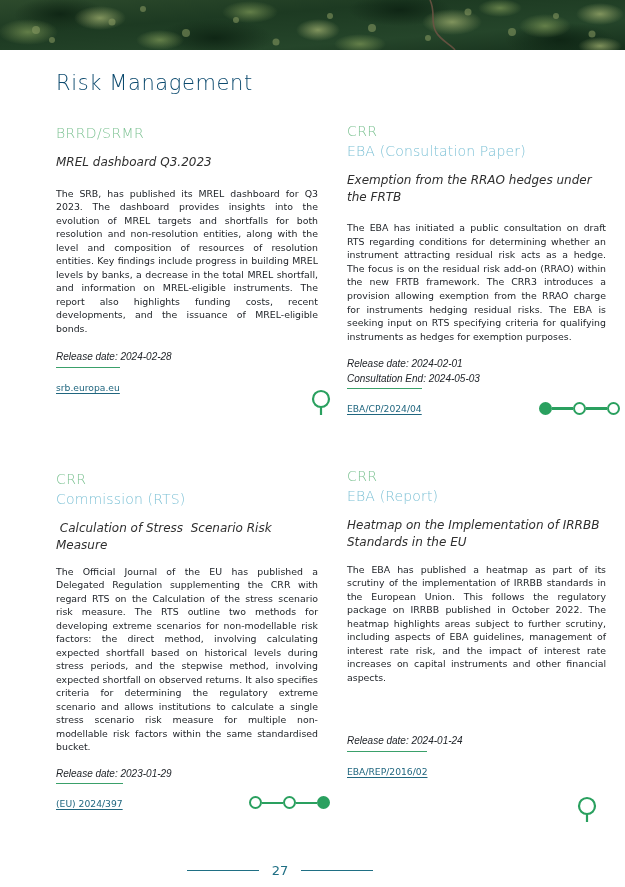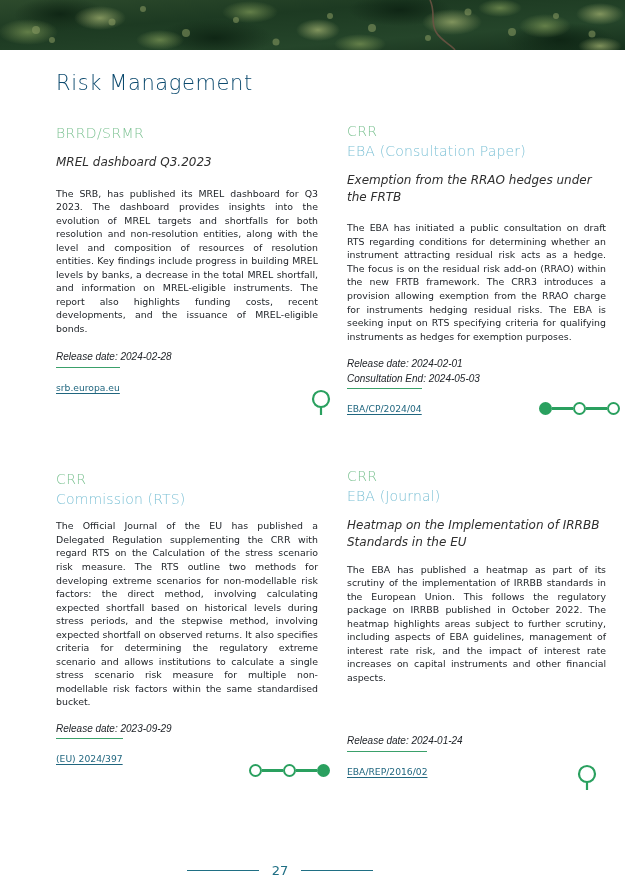--- a/index.html
+++ b/index.html
@@ -272,37 +272,38 @@
         <span class="connector"></span>
         <span class="dot"></span>
         <span class="connector"></span>
         <span class="dot"></span>
       </div>
     </div>
 
     <div class="article" style="padding-top:55px;">
       <div class="art-regulation">CRR</div>
       <div class="art-source">Commission (RTS)</div>
+      <div class="art-subject" style="white-space:pre-wrap;"> Calculation of Stress  Scenario Risk Measure</div>
       <div class="art-body" style="margin-top:11px;">The Official Journal of the EU has published a Delegated Regulation supplementing the CRR with regard RTS on the Calculation of the stress scenario risk measure. The RTS outline two methods for developing extreme scenarios for non-modellable risk factors: the direct method, involving calculating expected shortfall based on historical levels during stress periods, and the stepwise method, involving expected shortfall on observed returns. It also specifies criteria for determining the regulatory extreme scenario and allows institutions to calculate a single stress scenario risk measure for multiple non-modellable risk factors within the same standardised bucket.</div>
       <div class="art-footer" style="margin-top:13px;">
-        <div class="art-dates">Release date: 2023-09-29</div>
+        <div class="art-dates">Release date: 2023-01-29</div>
         <a class="art-link">(EU) 2024/397</a>
       </div>
       <div class="marker" style="right:-4px; bottom:2px;">
         <span class="dot"></span>
         <span class="connector"></span>
         <span class="dot"></span>
         <span class="connector"></span>
         <span class="dot filled"></span>
       </div>
     </div>
 
     <div class="article" style="padding-left:18px; padding-top:52px;">
       <div class="art-regulation">CRR</div>
-      <div class="art-source">EBA (Journal)</div>
+      <div class="art-source">EBA (Report)</div>
       <div class="art-subject">Heatmap on the Implementation of IRRBB Standards in the EU</div>
       <div class="art-body" style="margin-top:12px;">The EBA has published a heatmap as part of its scrutiny of the implementation of IRRBB standards in the European Union. This follows the regulatory package on IRRBB published in October 2022. The heatmap highlights areas subject to further scrutiny, including aspects of EBA guidelines, management of interest rate risk, and the impact of interest rate increases on capital instruments and other financial aspects.</div>
       <div class="art-footer" style="margin-top:50px;">
         <div class="art-dates">Release date: 2024-01-24</div>
         <a class="art-link">EBA/REP/2016/02</a>
       </div>
       <div class="pin" style="right:14px; bottom:-18px;">
         <svg width="26" height="30" viewBox="0 0 26 30">
           <circle cx="13" cy="11" r="8" fill="none" stroke="#2aa05f" stroke-width="2.2"></circle>
           <line x1="13" y1="19" x2="13" y2="27" stroke="#2aa05f" stroke-width="2.2"></line>

